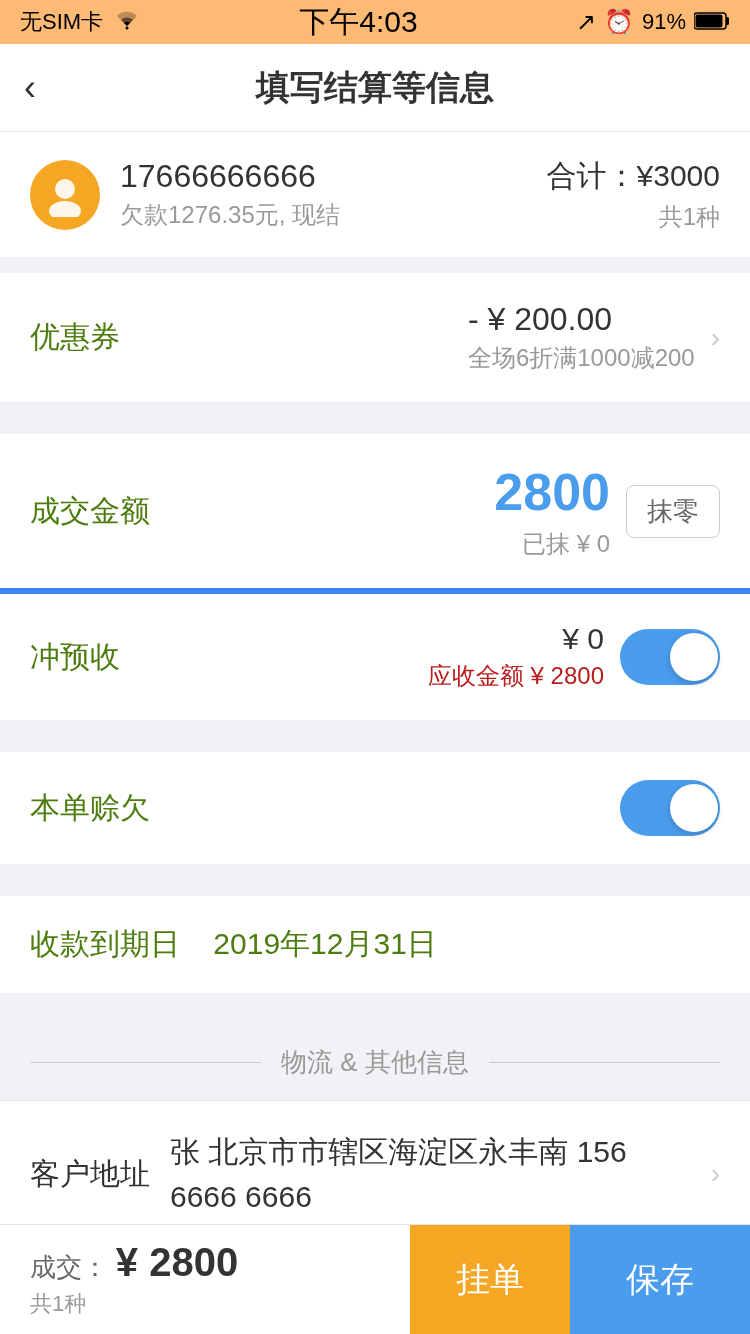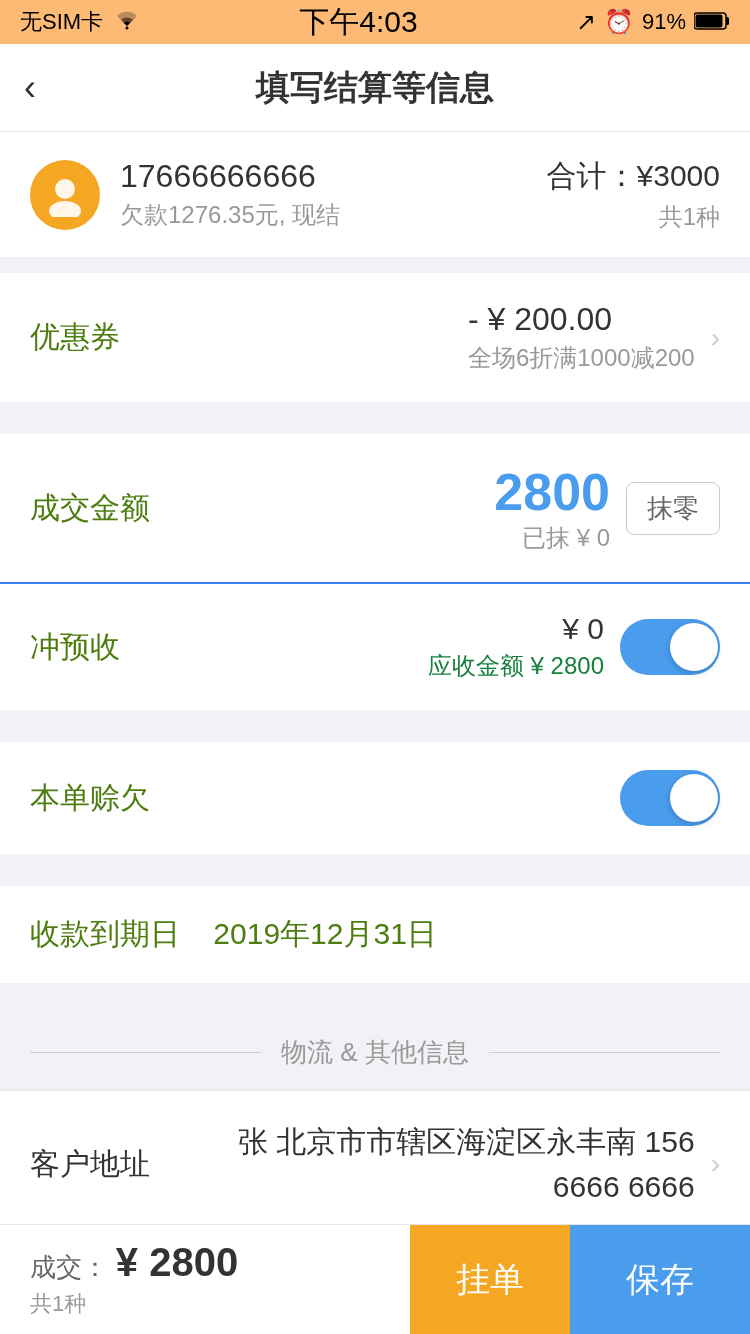--- a/index.html
+++ b/index.html
@@ -91,43 +91,43 @@
       background: #fff;
       margin-bottom: 16px;
     }
 
     
     .row {
       display: flex;
       align-items: center;
       justify-content: space-between;
       padding: 28px 30px;
-      border-bottom: 2px solid #3b82f6;
+      border-bottom: 6px solid #3b82f6;
       min-height: 88px;
     }
     .row:last-child { border-bottom: none; }
     .row-label {
       font-size: 30px;
       color: #4d7c0f;
     }
     .row-right {
       display: flex;
       align-items: center;
       gap: 16px;
     }
     .row-value { font-size: 30px; color: #333; text-align: right; }
-    .row-sub { font-size: 24px; color: #15803d; margin-top: 4px; }
+    .row-sub { font-size: 24px; color: #b91c1c; margin-top: 4px; }
 
     
     .discount-value { font-size: 32px; color: #333; font-weight: 500; }
     .discount-desc { font-size: 24px; color: #999; margin-top: 4px; text-align: right; }
 
     
     .amount-big { font-size: 52px; font-weight: 600; color: #4a9cec; }
-    .amount-sub { font-size: 24px; color: #999; text-align: right; }
+    .amount-sub { font-size: 24px; color: #999; margin-top: 6px; text-align: right; }
 
     
     .btn-round-zero {
       border: 1px solid #ccc;
       border-radius: 8px;
       padding: 8px 20px;
       font-size: 26px;
       color: #666;
       background: #fff;
       cursor: pointer;
@@ -192,21 +192,21 @@
 
     
     .address-row {
       display: flex;
       align-items: center;
       justify-content: space-between;
       padding: 28px 30px;
       background: #fff;
     }
     .address-label { font-size: 30px; color: #333; flex-shrink: 0; margin-right: 20px; }
-    .address-value { font-size: 30px; color: #333; flex: 1; line-height: 1.5; text-align: right; }
+    .address-value { font-size: 30px; color: #333; flex: 1; line-height: 1.5; }
 
     
     .bottom-bar {
       position: fixed;
       bottom: 0;
       left: 0;
       width: 750px;
       height: 110px;
       background: #fff;
       display: flex;

